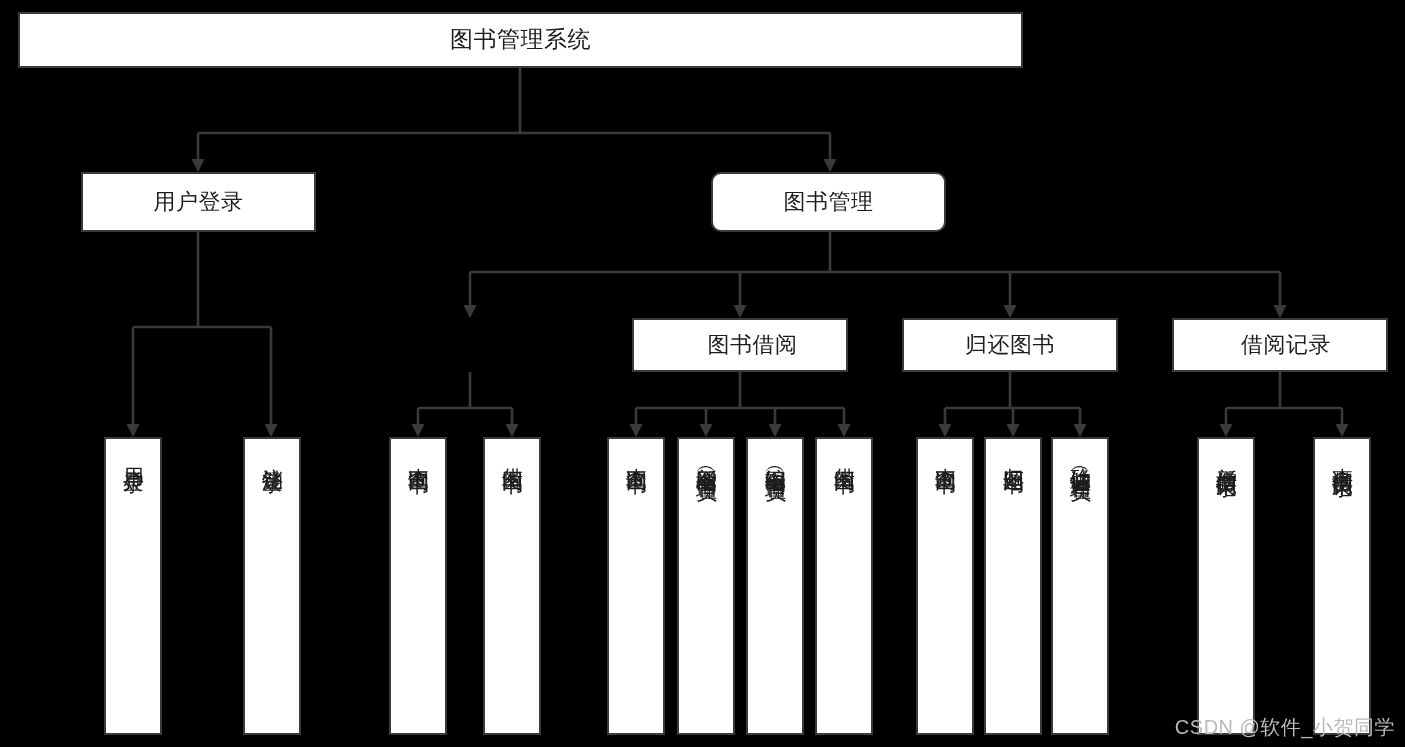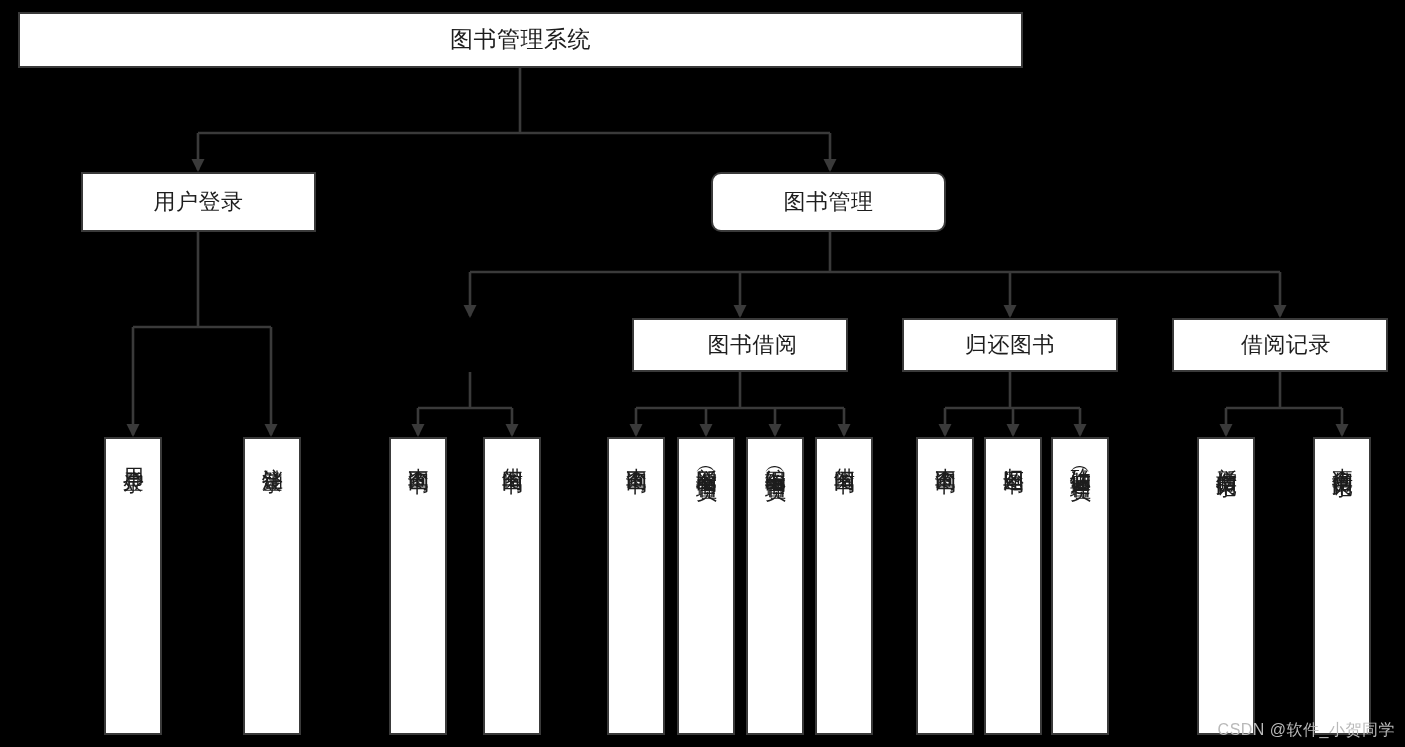--- a/index.html
+++ b/index.html
@@ -55,21 +55,21 @@
     font-size:21px;
     line-height:1.28;
     letter-spacing:2px;
     white-space:nowrap;
     max-height:280px;
   }
   .watermark{
     position:absolute;
     right:10px;
     bottom:6px;
-    font-size:16px;
+    font-size:20px;
     color:#b9b9b9;
     white-space:nowrap;
     letter-spacing:.5px;
     margin-left:27px;
   }
 </style>
 </head>
 <body>
 
 <div id="canvas">

